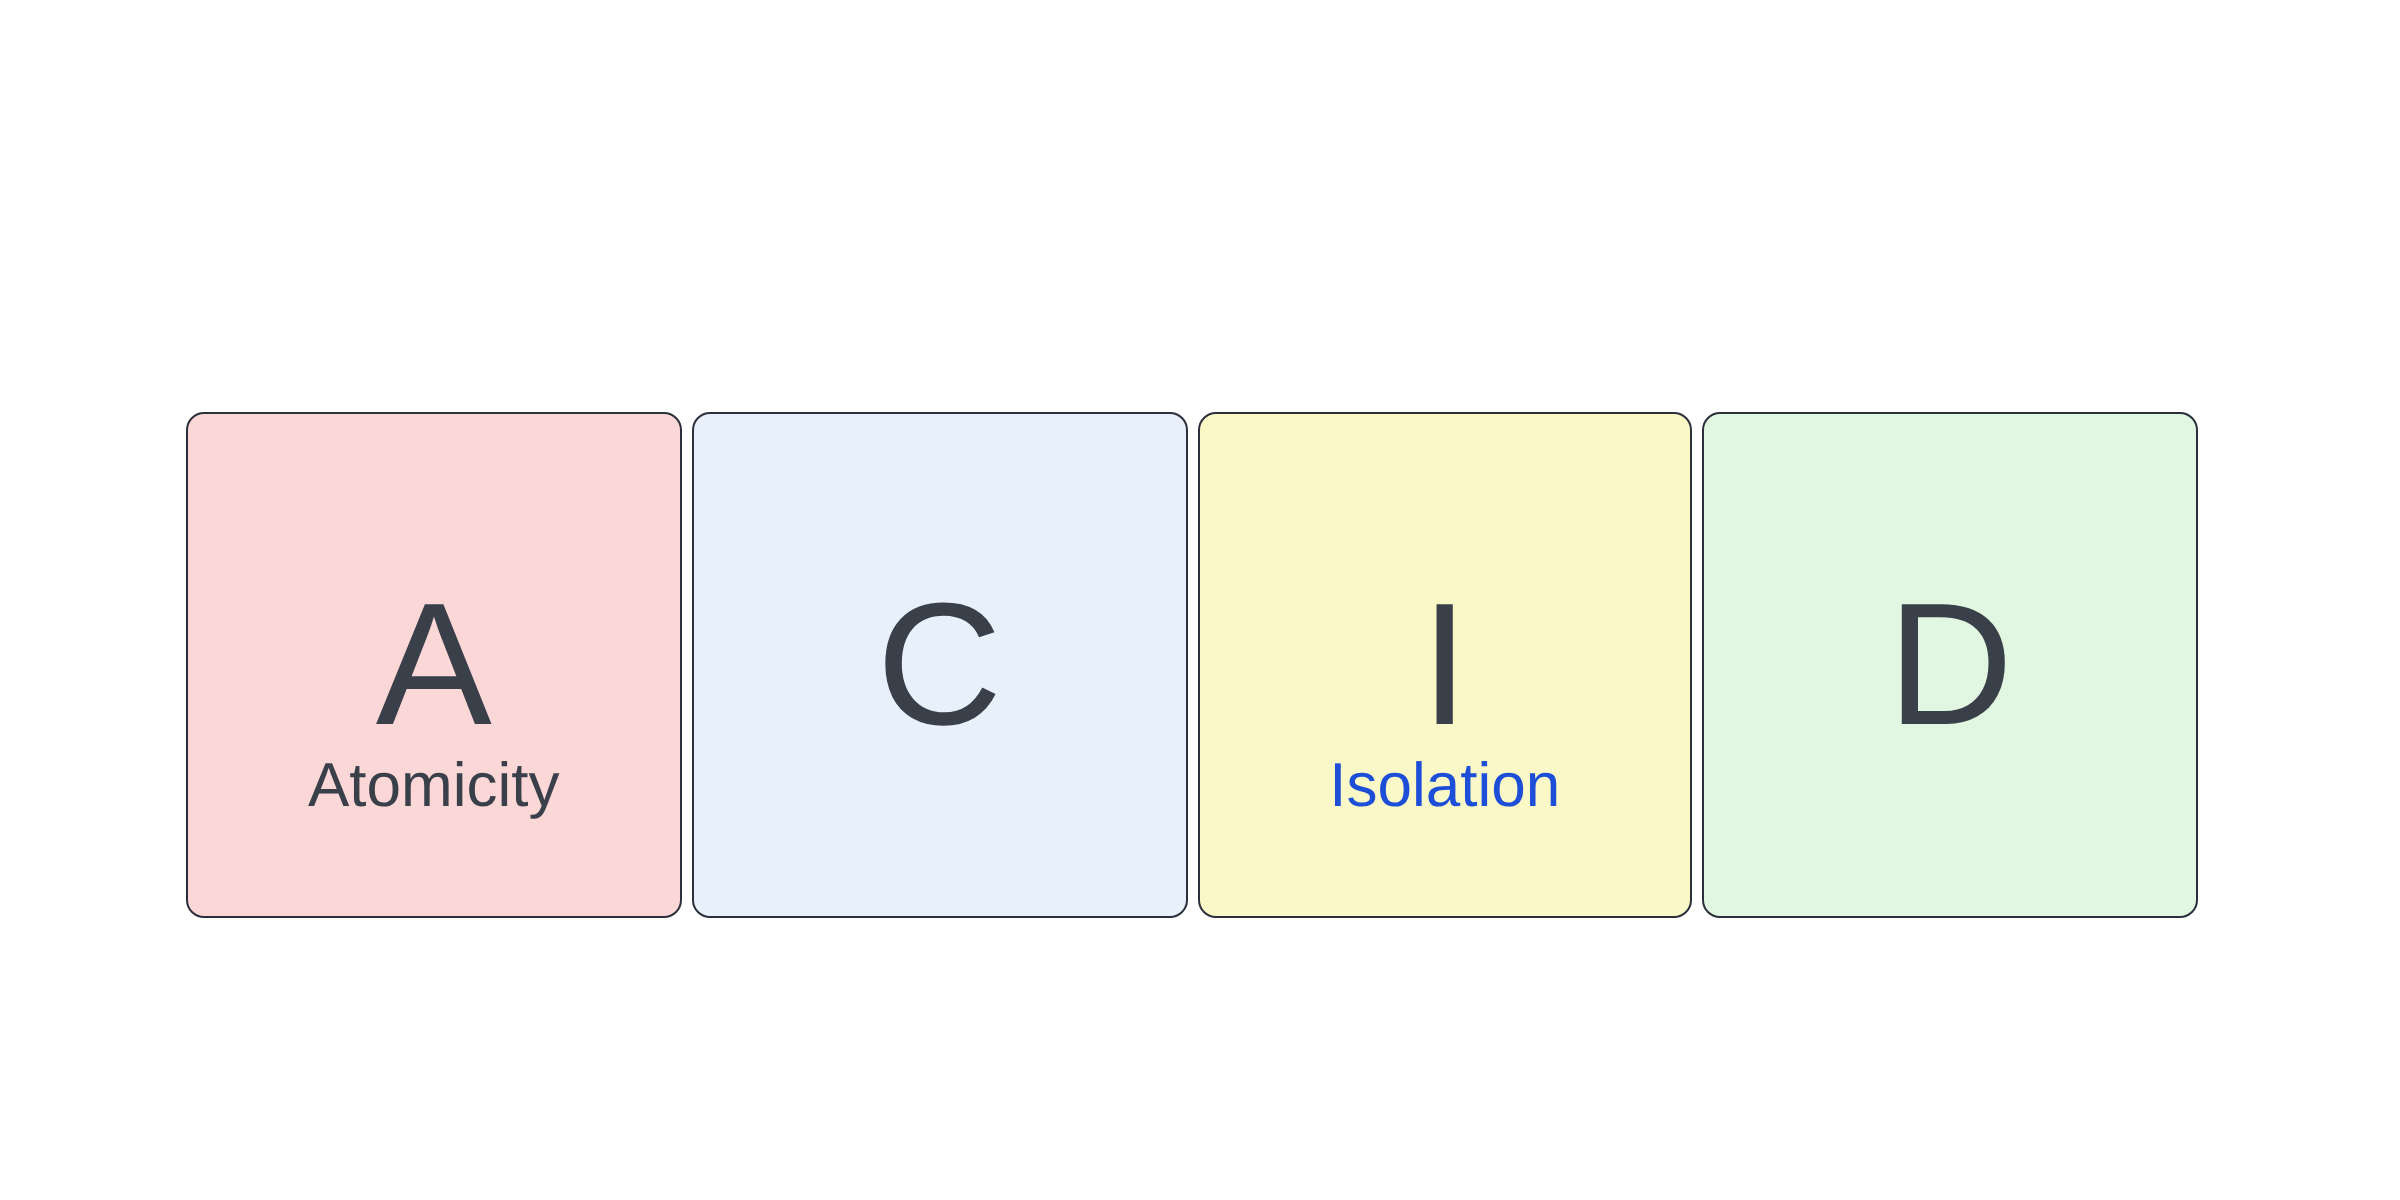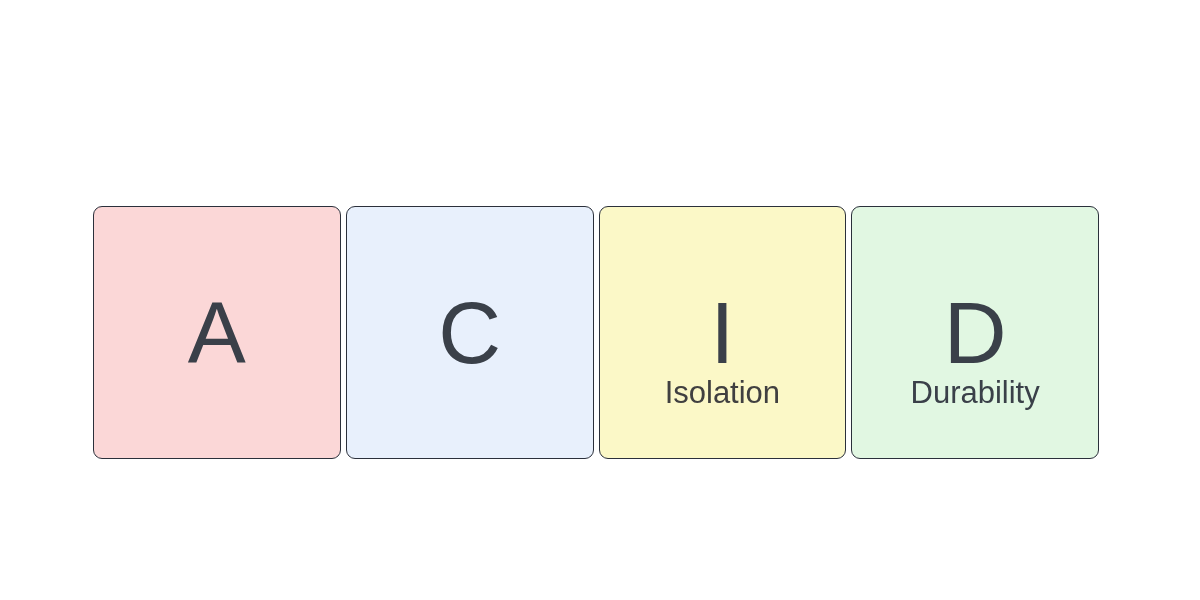--- a/index.html
+++ b/index.html
@@ -72,31 +72,31 @@
 </style>
 </head>
 <body>
 
 <div id="diagram-canvas" style="background: rgb(255, 255, 255);">
 
   <div id="card-row">
 
     <div class="acid-card" style="background: rgb(251, 215, 215); border-color: rgb(43, 48, 59); border-width: 1.6px; border-radius: 9px;">
       <span class="card-letter" style="color: rgb(58, 64, 73);">A</span>
+      <span class="card-label" style="color: rgb(58, 64, 73);">Atomicity</span>
     </div>
 
     <div class="acid-card" style="background: rgb(232, 240, 252); border-color: rgb(43, 48, 59); border-width: 1.6px; border-radius: 9px;">
       <span class="card-letter" style="color: rgb(58, 64, 73);">C</span>
     </div>
 
     <div class="acid-card" style="background: rgb(251, 248, 199); border-color: rgb(43, 48, 59); border-width: 1.6px; border-radius: 9px;">
       <span class="card-letter" style="color: rgb(58, 64, 73);">I</span>
-      <span class="card-label" style="color: #404040;">Isolation</span>
+      <span class="card-label" style="color: #1d4ed8;">Isolation</span>
     </div>
 
     <div class="acid-card" style="background: rgb(225, 247, 226); border-color: rgb(43, 48, 59); border-width: 1.6px; border-radius: 9px;">
       <span class="card-letter" style="color: rgb(58, 64, 73);">D</span>
-      <span class="card-label" style="color: rgb(58, 64, 73);">Durability</span>
     </div>
 
   </div>
 
 </div>
 
 </body></html>

